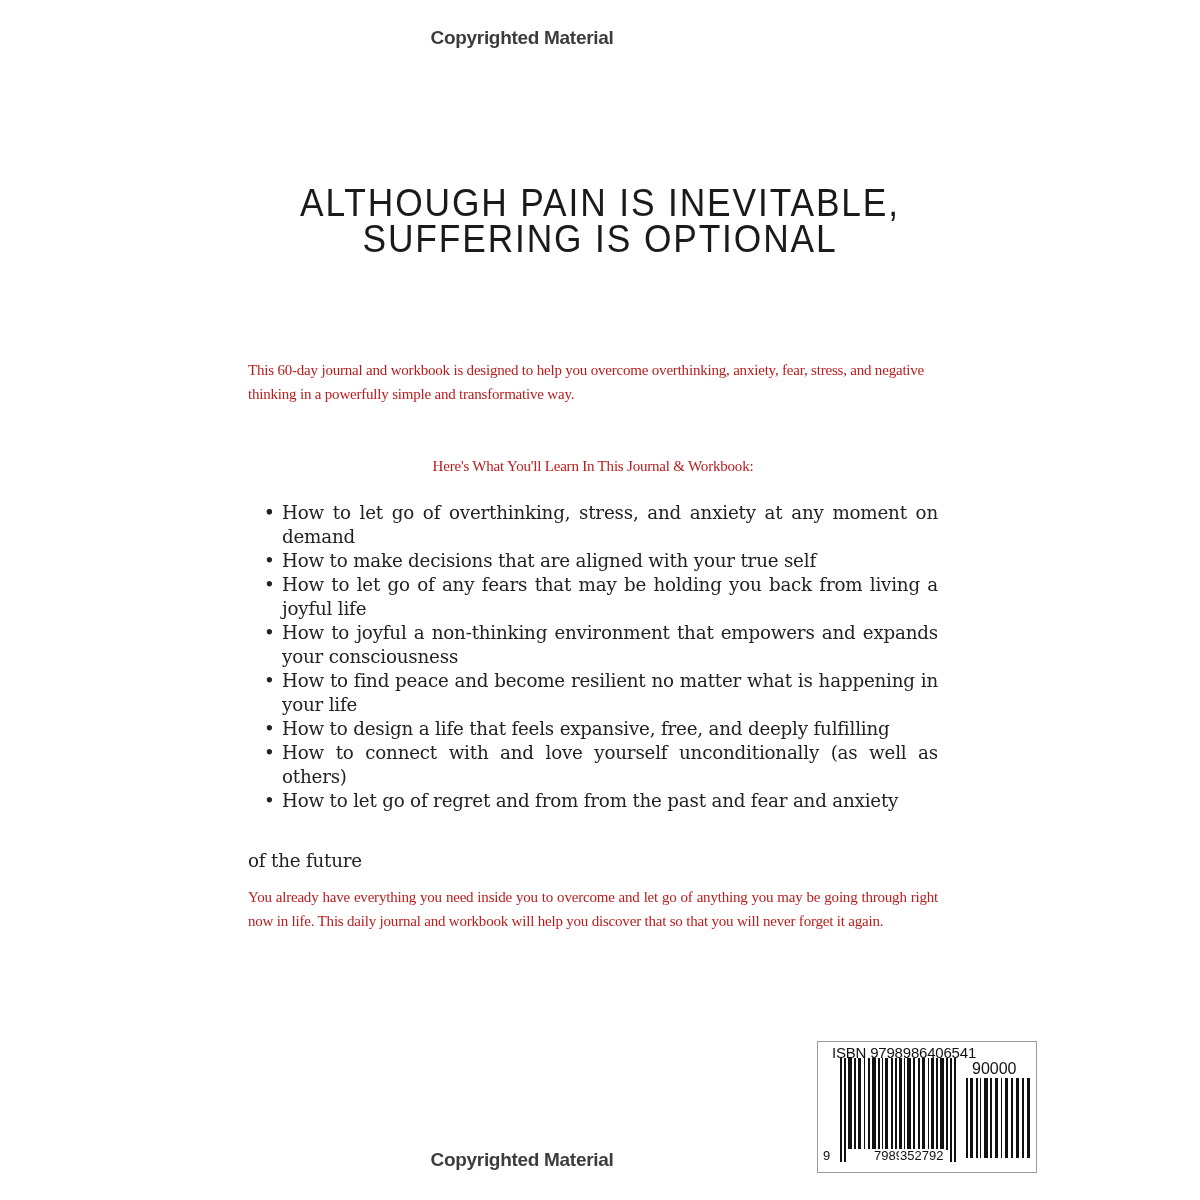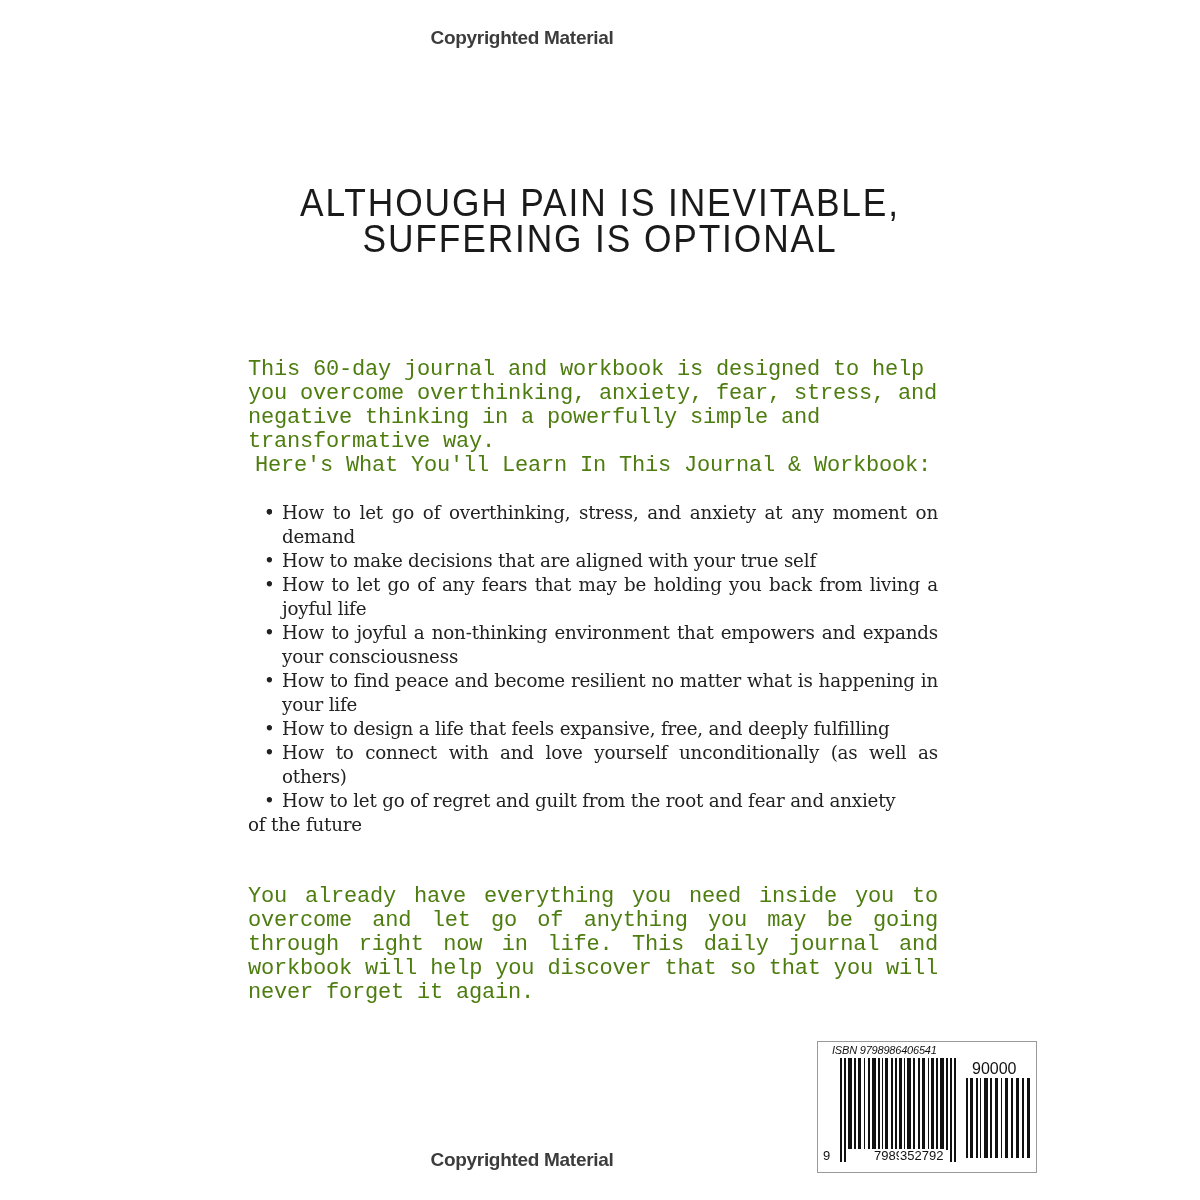--- a/index.html
+++ b/index.html
@@ -41,24 +41,24 @@
       letter-spacing: 2px;
       color: #1a1a1a;
       transform: scaleX(0.93);
     }
     .headline div { white-space: nowrap; }
 
     .body-text {
       position: absolute;
       left: 248px;
       width: 690px;
-      font-family: Liberation Mono, monospace;
-      font-size: 22px;
+      font-family: Liberation Serif, serif;
+      font-size: 15px;
       line-height: 24px;
-      color: #4d7c0f;
+      color: #b91c1c;
       text-align: justify;
       letter-spacing: -0.2px;
     }
     .intro { top: 358px; text-align: left; }
     .learn-heading { top: 454px; text-align: center; }
 
     .bullets {
       position: absolute;
       left: 248px;
       top: 501px;
@@ -78,42 +78,42 @@
       text-align: justify;
     }
     .bullets li .dot {
       position: absolute;
       left: 16px;
       top: 0;
     }
     .bullets li.outdent-last .cont {
       display: block;
       margin-left: -34px;
+      margin-top: 36px;
     }
 
     .closing { top: 885px; }
 
     .barcode-box {
       position: absolute;
       left: 817px;
       top: 1041px;
       width: 218px;
       height: 130px;
       border: 1px solid #9a9a9a;
       background: #fff;
     }
     .isbn-label {
       position: absolute;
       left: 14px;
       top: 2px;
       font-family: "Liberation Sans", sans-serif;
-      font-size: 11px;
+      font-size: 15px;
       color: #111;
       letter-spacing: -0.2px;
-      font-style: italic;
     }
     .addon-label {
       position: absolute;
       left: 154px;
       top: 18px;
       font-family: "Liberation Sans", sans-serif;
       font-size: 16px;
       color: #111;
     }
     .bars-main {
@@ -160,21 +160,21 @@
 
 <ul class="bullets">
   <li><span class="dot">•</span></li>
   <li><span class="dot">•</span><span>How to let go of overthinking, stress, and anxiety at any moment on demand</span></li>
   <li><span class="dot">•</span><span>How to make decisions that are aligned with your true self</span></li>
   <li><span class="dot">•</span><span>How to let go of any fears that may be holding you back from living a joyful life</span></li>
   <li><span class="dot">•</span><span>How to joyful a non-thinking environment that empowers and expands your consciousness</span></li>
   <li><span class="dot">•</span><span>How to find peace and become resilient no matter what is happening in your life</span></li>
   <li><span class="dot">•</span><span>How to design a life that feels expansive, free, and deeply fulfilling</span></li>
   <li><span class="dot">•</span><span>How to connect with and love yourself unconditionally (as well as others)</span></li>
-  <li class="outdent-last"><span class="dot">•</span><span>How to let go of regret and guilt from the root and fear and anxiety</span><span class="cont">of the future</span></li>
+  <li class="outdent-last"><span class="dot">•</span><span>How to let go of regret and from from the past and fear and anxiety</span><span class="cont">of the future</span></li>
 </ul>
 
 <div class="body-text closing">You already have everything you need inside you to overcome and let go of anything you may be going through right now in life. This daily journal and workbook will help you discover that so that you will never forget it again.</div>
 
 <div class="barcode-box">
   <div class="isbn-label">ISBN 9798986406541</div>
   <div class="addon-label">90000</div>
   <svg class="bars-main" viewBox="0 0 116 104" preserveAspectRatio="none">
     <g fill="#111">
       <rect x="0" y="0" width="2" height="104"></rect>

